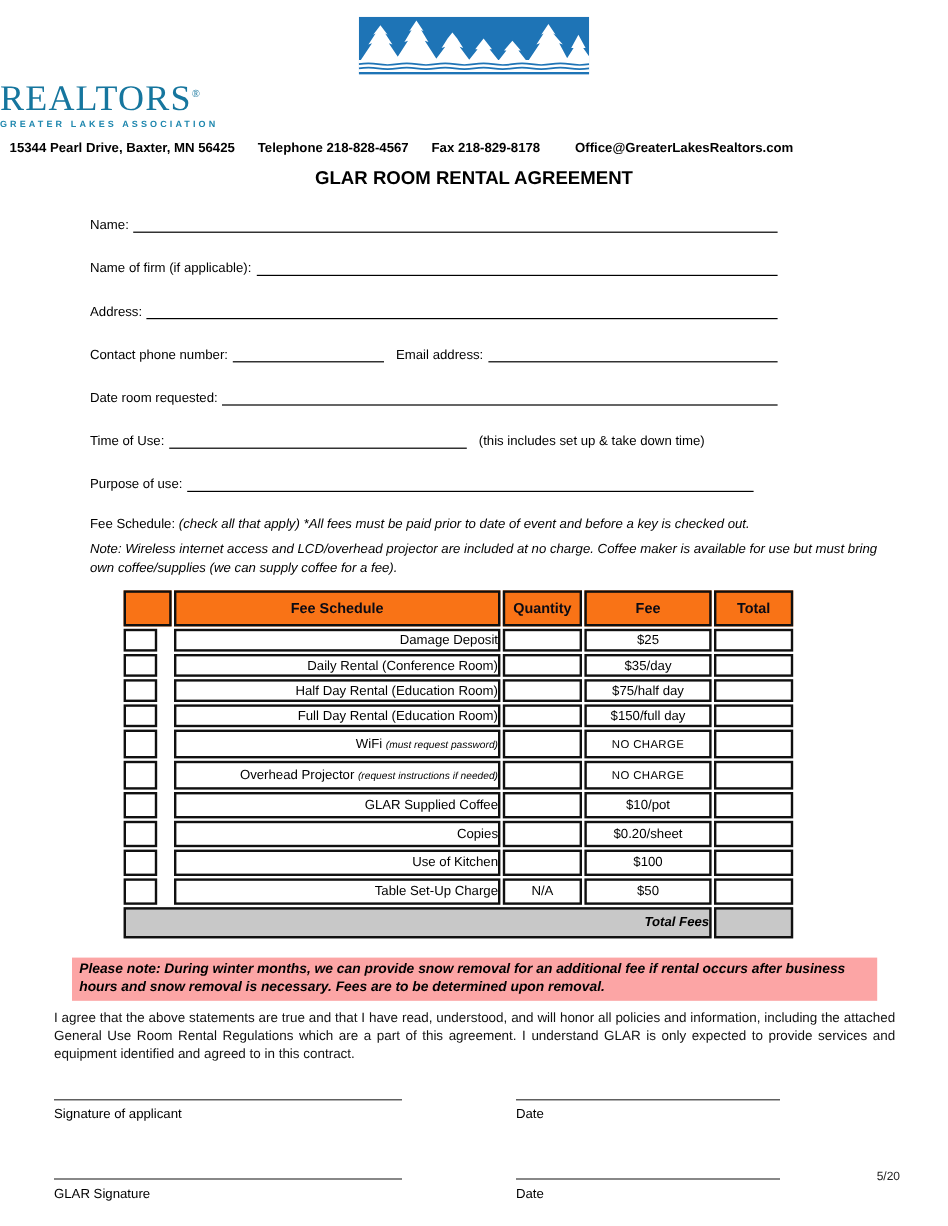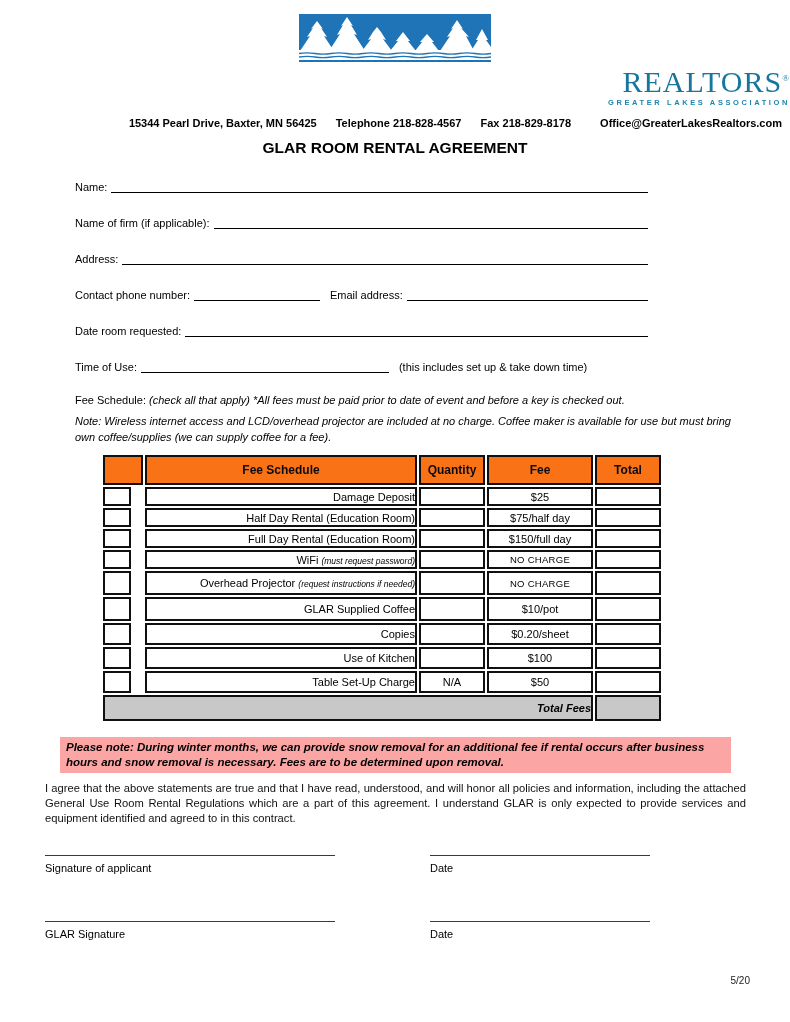--- a/index.html
+++ b/index.html
@@ -1,21 +1,21 @@
 <!DOCTYPE html>
 <html><head>
 <meta charset="utf-8">
 <style>
   html,body{margin:0;padding:0;background:#ffffff;}
   .page{
     position:relative;width:790px;height:1022px;background:#fff;overflow:hidden;
     font-family:"Liberation Sans","DejaVu Sans",sans-serif;color:#000;
   }
   
-  .letterhead{padding-top:14px;text-align:right;}
+  .letterhead{padding-top:14px;text-align:left;}
   .logo-box{width:192px;height:48px;margin:0 auto;display:block;}
   .logo-name{
     font-family:"Liberation Serif","DejaVu Serif",serif;
     font-size:30px;line-height:32px;color:#16769E;letter-spacing:1px;font-weight:500;
   }
   .logo-name sup{font-size:9px;}
   .logo-sub{
     font-size:7.5px;letter-spacing:2.6px;color:#1F87AE;line-height:10px;font-weight:700;
   }
   .contact-line{margin-top:9px;font-size:11px;font-weight:700;color:#000;}
@@ -130,20 +130,24 @@
     </div>
     <div class="frow">
       <span class="lbl">Date room requested:</span>
       <span class="line"></span>
     </div>
     <div class="frow">
       <span class="lbl">Time of Use:</span>
       <span class="line fixed250"></span>
       <span class="lbl after-line-lbl">(this includes set up &amp; take down time)</span>
     </div>
+    <div class="frow">
+      <span class="lbl">Purpose of use:</span>
+      <span class="line shortend"></span>
+    </div>
   </div>
 
   <p class="fee-intro">
     <span>Fee Schedule:</span>
     <span class="it">(check all that apply) *All fees must be paid prior to date of event and before a key is checked out.</span>
   </p>
   <p class="fee-note">Note: Wireless internet access and LCD/overhead projector are included at no charge. Coffee maker is available for use but must bring own coffee/supplies (we can supply coffee for a fee).</p>
 
   <table class="fee-table">
     <colgroup>
@@ -168,20 +172,28 @@
         <td></td>
           <td class="cell-spacer"></td>
         <td class="cell-item">Damage Deposit</td>
         <td class="cell-qty"></td>
         <td class="cell-fee">$25</td>
         <td></td>
       </tr>
       <tr>
         <td></td>
           <td class="cell-spacer"></td>
+        <td class="cell-item">Daily Rental (Conference Room)</td>
+        <td class="cell-qty"></td>
+        <td class="cell-fee">$35/day</td>
+        <td></td>
+      </tr>
+      <tr>
+        <td></td>
+          <td class="cell-spacer"></td>
         <td class="cell-item">Half Day Rental (Education Room)</td>
         <td class="cell-qty"></td>
         <td class="cell-fee">$75/half day</td>
         <td></td>
       </tr>
       <tr>
         <td></td>
           <td class="cell-spacer"></td>
         <td class="cell-item">Full Day Rental (Education Room)</td>
         <td class="cell-qty"></td>

